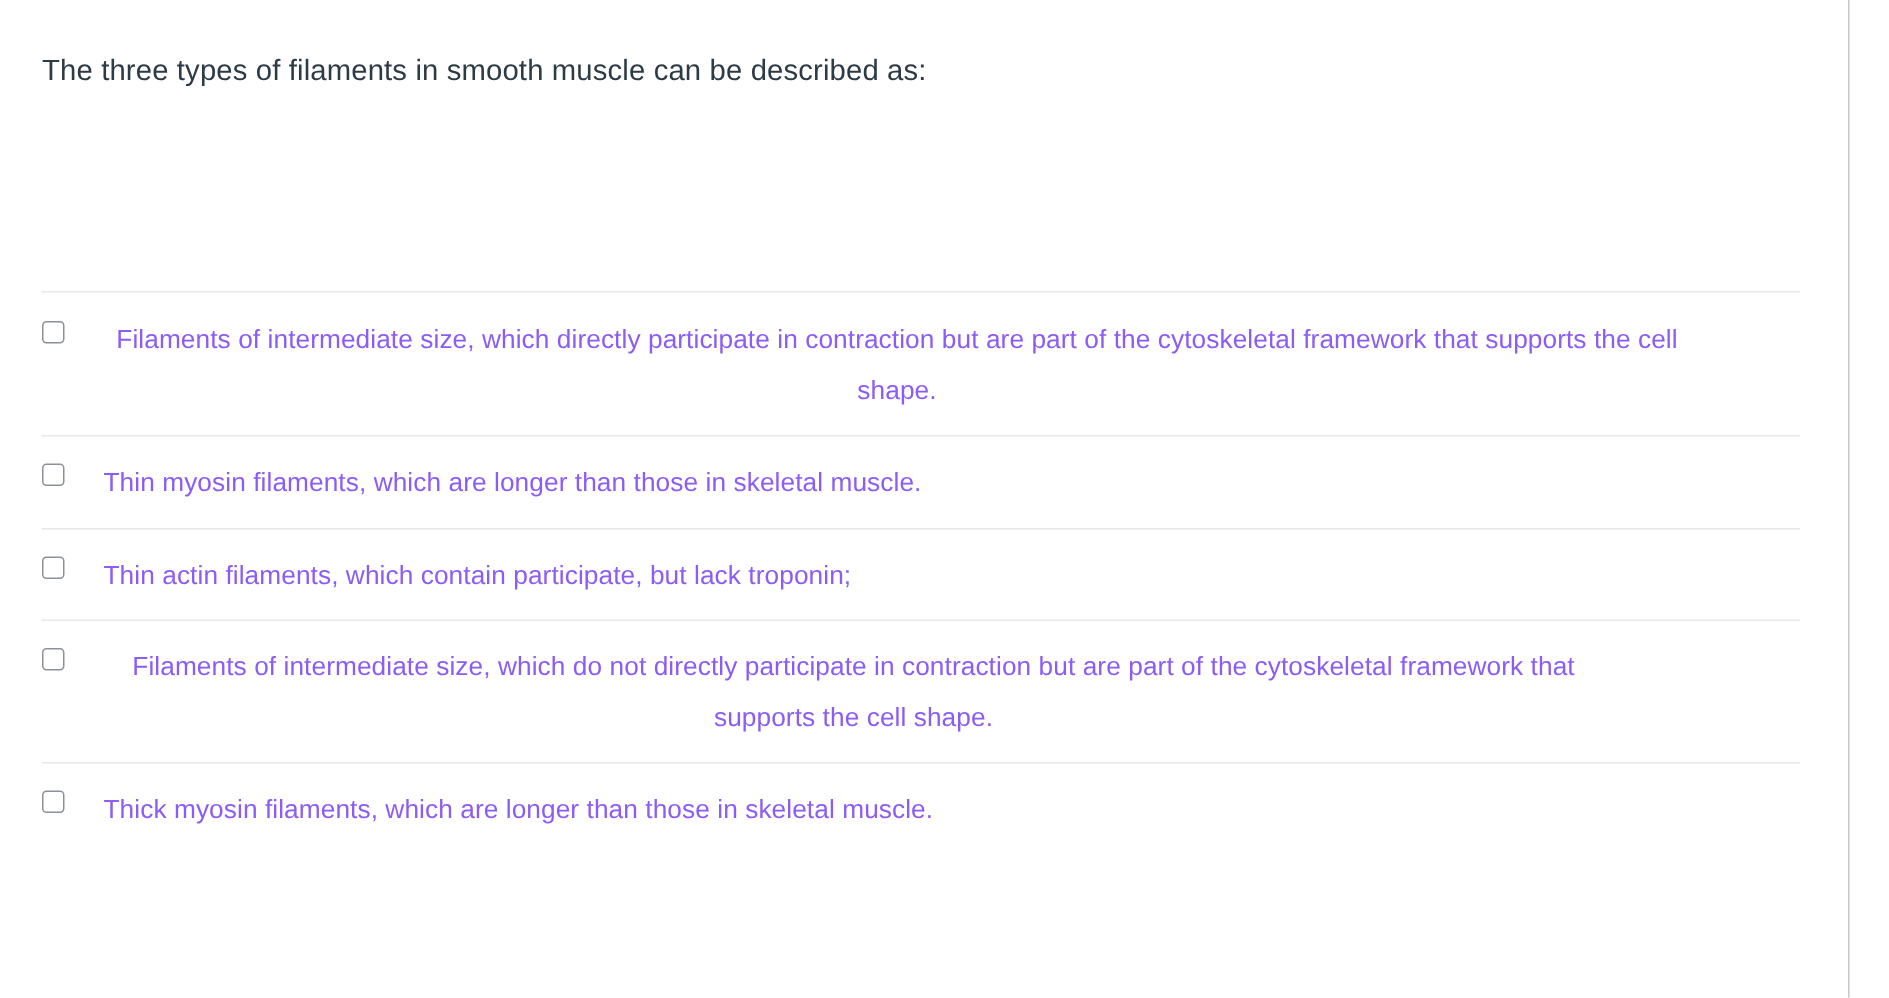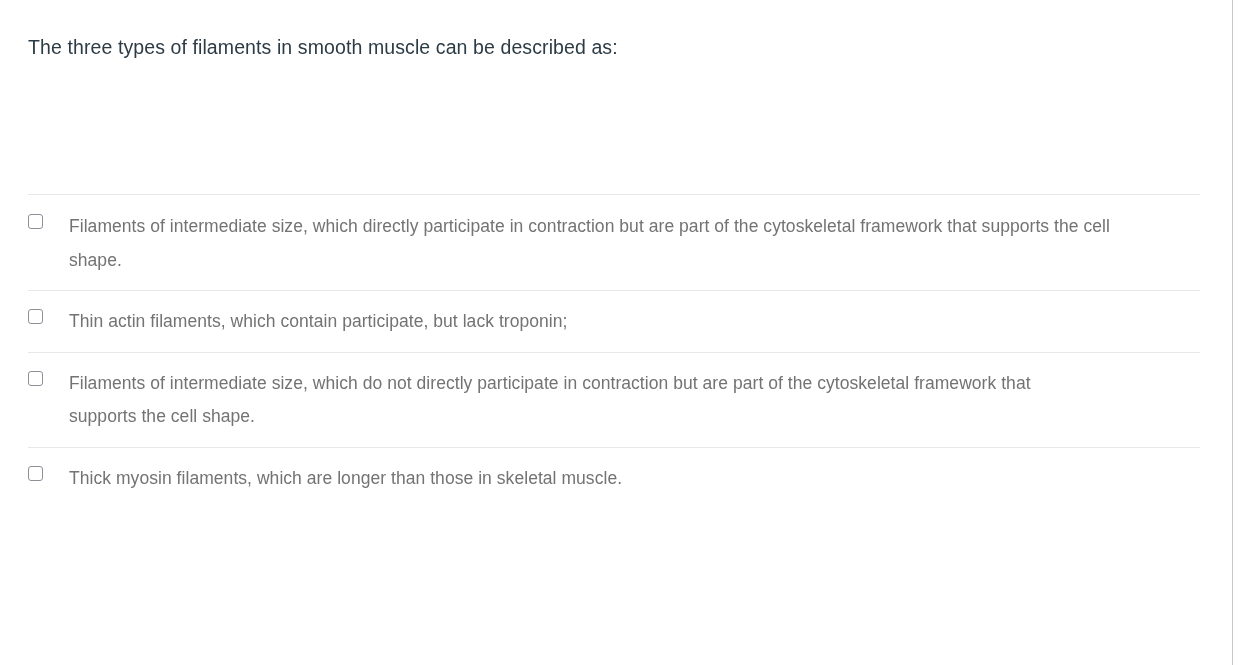--- a/index.html
+++ b/index.html
@@ -59,23 +59,24 @@
     border: 1px solid #8b9197;
     border-radius: 3px;
     background: #ffffff;
     margin-top: 4px;
     box-sizing: border-box;
   }
   .answer-label {
     margin-left: 26px;
     font-size: 17.5px;
     line-height: 33.5px;
-    color: #737373;
+    color: #8b5cf6;
     max-width: 1060px;
     letter-spacing: 0.05px;
+    text-align: center;
   }
   .answer-row.wide .answer-label {
     max-width: 1058px;
   }
   .answer-row.narrow .answer-label {
     max-width: 1000px;
   }
   .right-rule {
     position: absolute;
     top: 0;
@@ -94,20 +95,26 @@
 
   <div class="answers">
 
     <div class="answer-row wide">
       <div class="answer-inner">
         <span class="checkbox"></span>
         <span class="answer-label">Filaments of intermediate size, which directly participate in contraction but are part of the cytoskeletal framework that supports the cell shape.</span>
       </div>
     </div>
 
+    <div class="answer-row">
+      <div class="answer-inner">
+        <span class="checkbox"></span>
+        <span class="answer-label">Thin myosin filaments, which are longer than those in skeletal muscle.</span>
+      </div>
+    </div>
 
     <div class="answer-row">
       <div class="answer-inner">
         <span class="checkbox"></span>
         <span class="answer-label">Thin actin filaments, which contain participate, but lack troponin;</span>
       </div>
     </div>
 
     <div class="answer-row narrow">
       <div class="answer-inner">

